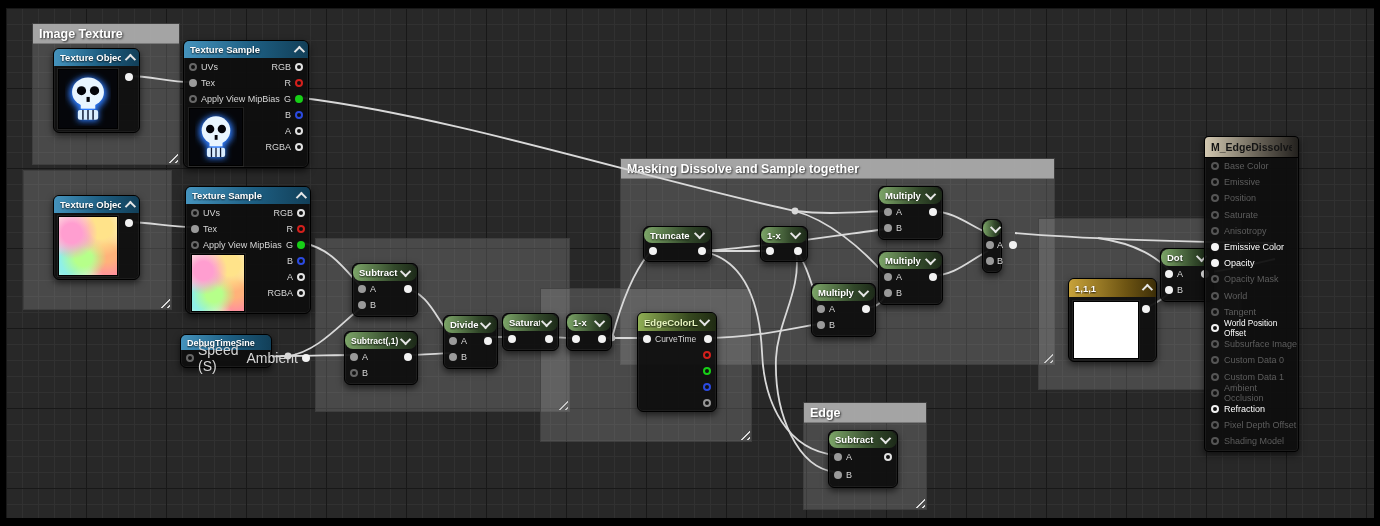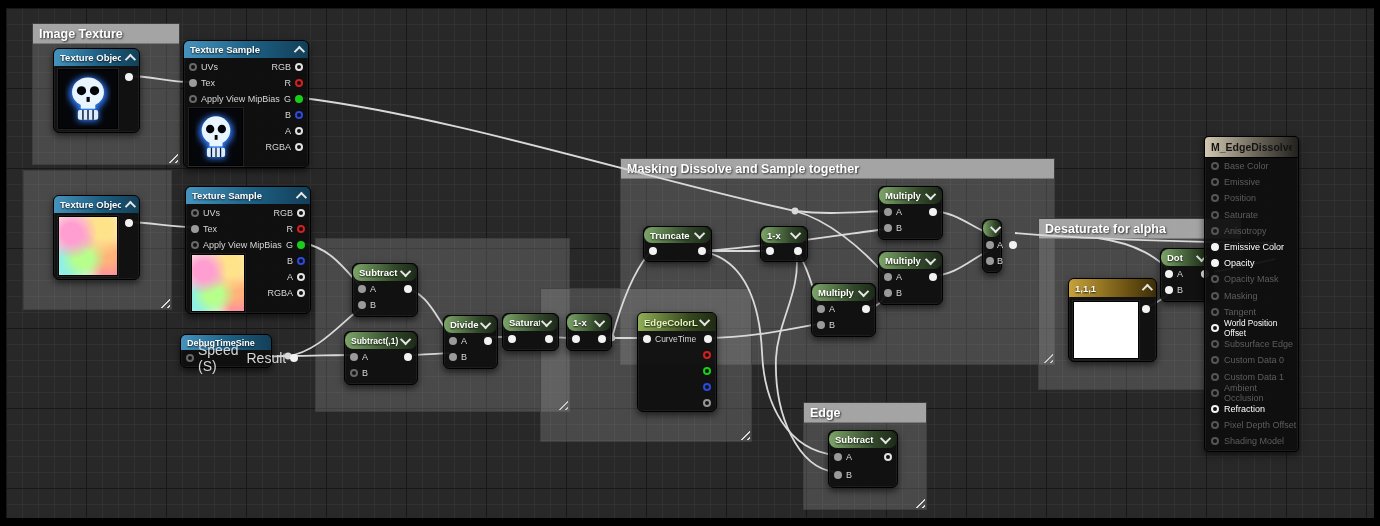--- a/index.html
+++ b/index.html
@@ -84,21 +84,20 @@
     <div class="handle"></div>
   </div>
   <div class="comment" style="left:620px;top:158px;width:433px;height:205px">
     <div class="ctitle">Masking Dissolve and Sample together</div>
     <div class="handle"></div>
   </div>
   <div class="comment" style="left:540px;top:288px;width:210px;height:152px">
     <div class="handle"></div>
   </div>
   <div class="comment" style="left:1038px;top:218px;width:202px;height:170px">
-    <div class="ctitle">Desaturate for alpha</div>
     <div class="handle"></div>
   </div>
   <div class="comment" style="left:803px;top:402px;width:122px;height:106px">
     <div class="ctitle">Edge</div>
     <div class="handle"></div>
   </div>
 
   <svg id="wires" width="1380" height="526" viewBox="0 0 1380 526">
     <g fill="none" stroke="#d9d9d9" stroke-width="1.8">
       <path d="M128,76 C152,76 168,82 190,82"></path>
@@ -288,21 +287,21 @@
   </div>
 
   <div class="node" style="left:180px;top:334px;width:92px;height:34px">
     <div class="nhdr hdr-blue" style="height:15px;font-size:9px">
         <span class="t">DebugTimeSine</span>
       </div>
     <div class="prow" style="font-size:14px">
       <span class="pin pd"></span>
       <span>Speed (S)</span>
       <span class="sp"></span>
-      <span>Result</span>
+      <span>Ambient</span>
       <span class="pin pf"></span>
     </div>
   </div>
 
   <div class="node" style="left:352px;top:263px;width:66px;height:54px">
     <div class="nhdr hdr-green">
         <span class="t">Subtract</span>
         <span class="chev down"></span>
       </div>
     <div class="prow">
@@ -570,33 +569,33 @@
     <div class="mrow connected">
         <span class="pin"></span>
         <span>Opacity</span>
       </div>
     <div class="mrow disabled">
         <span class="pin"></span>
         <span>Opacity Mask</span>
       </div>
     <div class="mrow disabled">
         <span class="pin"></span>
-        <span>Masking</span>
+        <span>World</span>
       </div>
     <div class="mrow disabled">
         <span class="pin"></span>
         <span>Tangent</span>
       </div>
     <div class="mrow enabled">
         <span class="pin"></span>
         <span style="font-size:8.3px">World Position Offset</span>
       </div>
     <div class="mrow disabled">
         <span class="pin"></span>
-        <span>Subsurface Edge</span>
+        <span>Subsurface Image</span>
       </div>
     <div class="mrow disabled">
         <span class="pin"></span>
         <span>Custom Data 0</span>
       </div>
     <div class="mrow disabled">
         <span class="pin"></span>
         <span>Custom Data 1</span>
       </div>
     <div class="mrow disabled">

